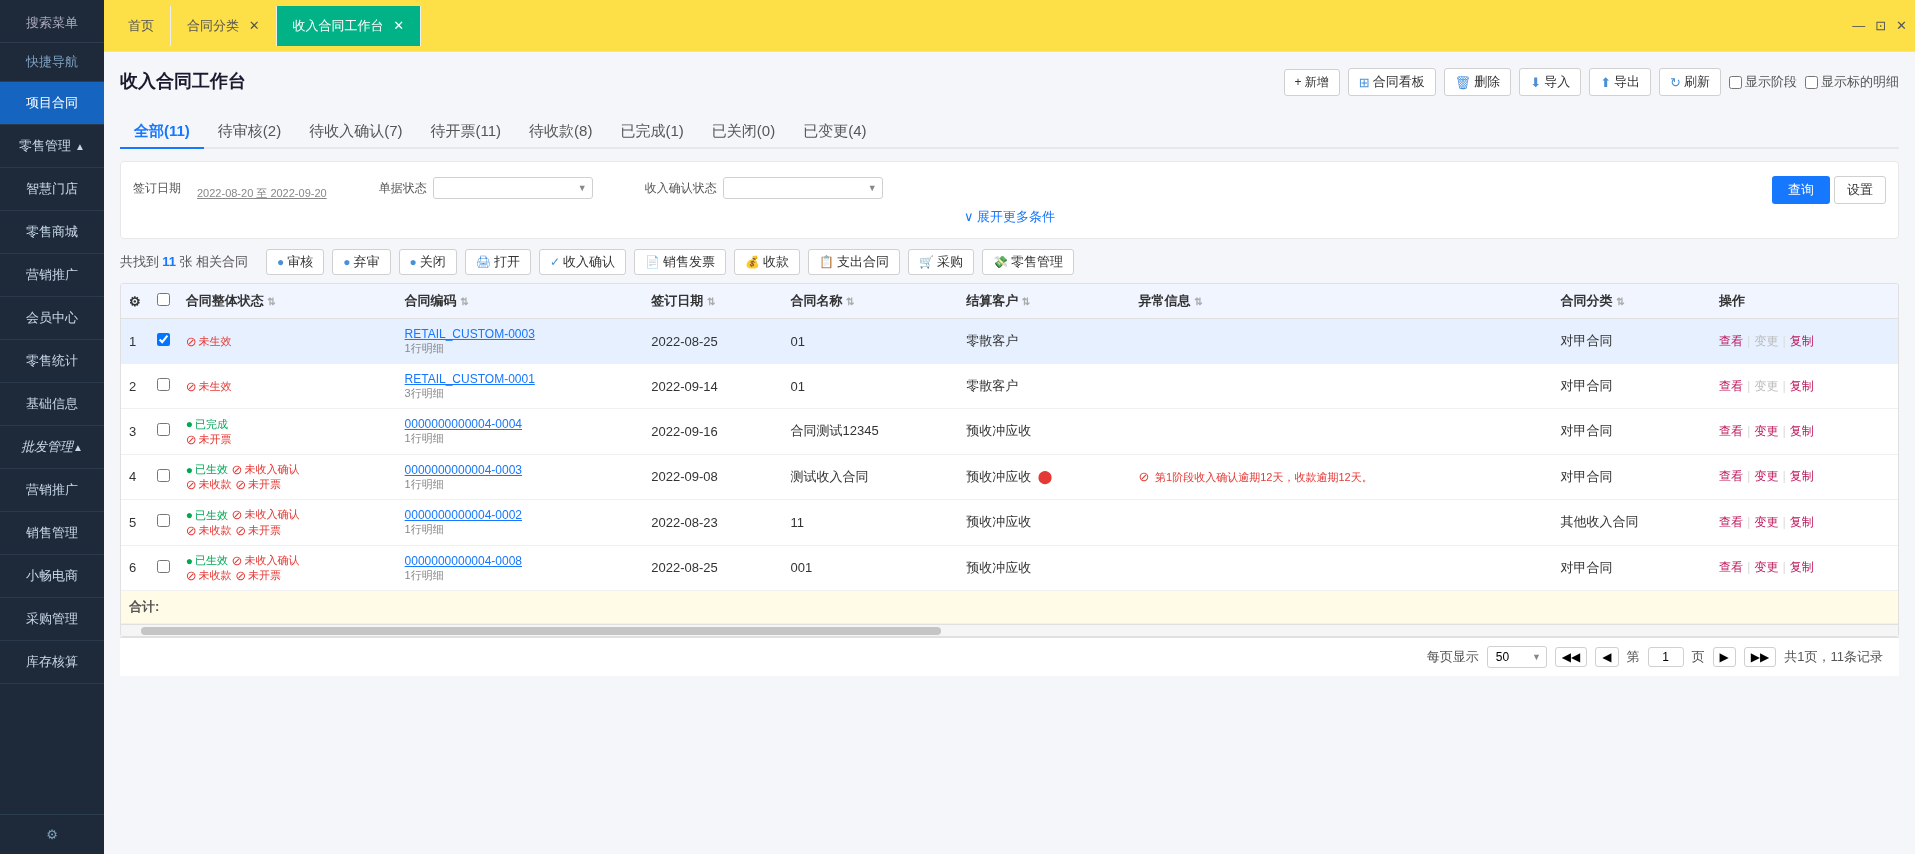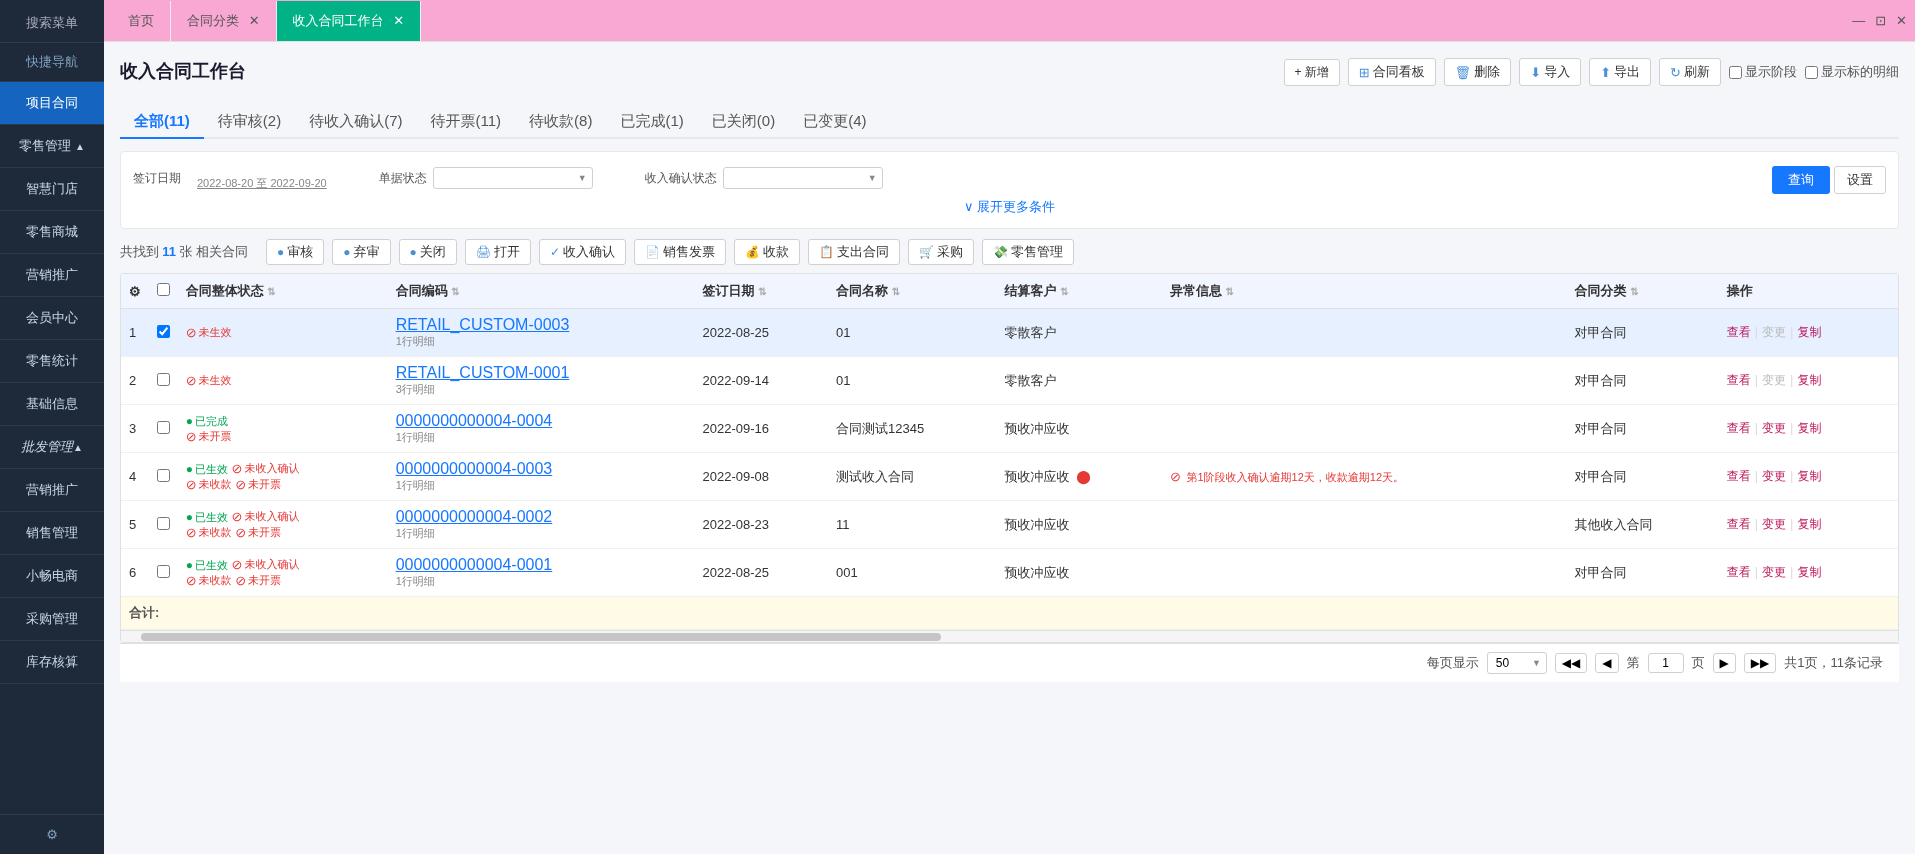--- a/index.html
+++ b/index.html
@@ -12,21 +12,21 @@
     .sidebar-item { color: #c8d8e8; padding: 12px 0; text-align: center; font-size: 13px; cursor: pointer; border-bottom: 1px solid #2a3a4c; position: relative; }
     .sidebar-item.active { background: #1565c0; color: #fff; }
     .sidebar-item.active::right { content: ''; position: absolute; right: 0; top: 0; bottom: 0; width: 3px; background: #4fc3f7; }
     .sidebar-item .arrow { position: absolute; right: 8px; top: 50%; transform: translateY(-50%); font-size: 10px; }
     .sidebar-bottom { margin-top: auto; padding: 12px 0; text-align: center; border-top: 1px solid #2d3d50; color: #7fa0be; cursor: pointer; }
 
     
     .main { flex: 1; display: flex; flex-direction: column; overflow: hidden; }
 
     
-    .topbar { background: #f9a8d4; display: flex; align-items: center; border-bottom: 1px solid #e0e0e0; height: 42px; padding: 0 8px; flex-shrink: 0; }
+    .topbar { background: #fde047; display: flex; align-items: center; border-bottom: 1px solid #e0e0e0; height: 52px; padding: 0 8px; flex-shrink: 0; }
     .tab { padding: 0 16px; height: 40px; line-height: 40px; cursor: pointer; color: #555; font-size: 13px; border-right: 1px solid #eee; }
     .tab.active { background: #00b285; color: #fff; }
     .tab-close { margin-left: 6px; cursor: pointer; }
     .topbar-right { margin-left: auto; display: flex; align-items: center; gap: 10px; color: #555; }
     .topbar-right span { cursor: pointer; font-size: 13px; }
 
     
     .content { flex: 1; overflow-y: auto; padding: 16px 16px 0 16px; background: #f5f6fa; }
 
     
@@ -71,21 +71,21 @@
     .table-wrap { background: #fff; border: 1px solid #e0e0e0; border-radius: 3px; overflow: auto; }
     table { width: 100%; border-collapse: collapse; font-size: 12px; }
     th { background: #f0f5ff; color: #333; padding: 8px 8px; text-align: left; font-weight: 600; border-bottom: 1px solid #e0e0e0; white-space: nowrap; }
     td { padding: 7px 8px; border-bottom: 1px solid #f0f0f0; color: #333; vertical-align: middle; }
     tr.selected td { background: #e6f0ff; }
     .sort-icon { color: #aaa; font-size: 10px; cursor: pointer; }
     .status-tag { display: inline-flex; align-items: center; gap: 2px; font-size: 11px; white-space: nowrap; }
     .status-red { color: #e53935; }
     .status-green { color: #00a854; }
     .warn-text { color: #e53935; font-size: 11px; }
-    .link-text { color: #1677ff; text-decoration: underline; cursor: pointer; font-size: 16px; }
+    .link-text { color: #1677ff; text-decoration: underline; cursor: pointer; font-size: 12px; }
     .sub-text { color: #888; font-size: 11px; }
     .action-links { display: flex; gap: 4px; white-space: nowrap; }
     .action-link { color: #be185d; cursor: pointer; font-size: 12px; }
     .action-link.disabled { color: #bbb; cursor: default; }
     .divider { color: #ddd; }
     .error-icon { color: #e53935; font-size: 13px; margin-right: 2px; }
 
     
     .table-footer { background: #fff; border-top: 1px solid #e0e0e0; padding: 8px 16px; display: flex; align-items: center; justify-content: flex-end; gap: 8px; font-size: 12px; color: #555; }
     .page-btn { padding: 2px 6px; border: 1px solid #d0d0d0; background: #fff; border-radius: 3px; cursor: pointer; font-size: 12px; }
@@ -522,21 +522,21 @@
               </span>
               <br>
               <span class="status-tag status-red">
                 <span style="font-size:13px;">⊘</span> 未收款
               </span>
               <span class="status-tag status-red">
                 <span style="font-size:13px;">⊘</span> 未开票
               </span>
             </td>
             <td>
-              <div><span class="link-text">0000000000004-0001</span></div>
+              <div><span class="link-text">0000000000004-0008</span></div>
               <div class="sub-text">1行明细</div>
             </td>
             <td>2022-08-25</td>
             <td>001</td>
             <td>预收冲应收</td>
             <td></td>
             <td>对甲合同</td>
             <td>
               <div class="action-links">
                 <span class="action-link">查看</span>

